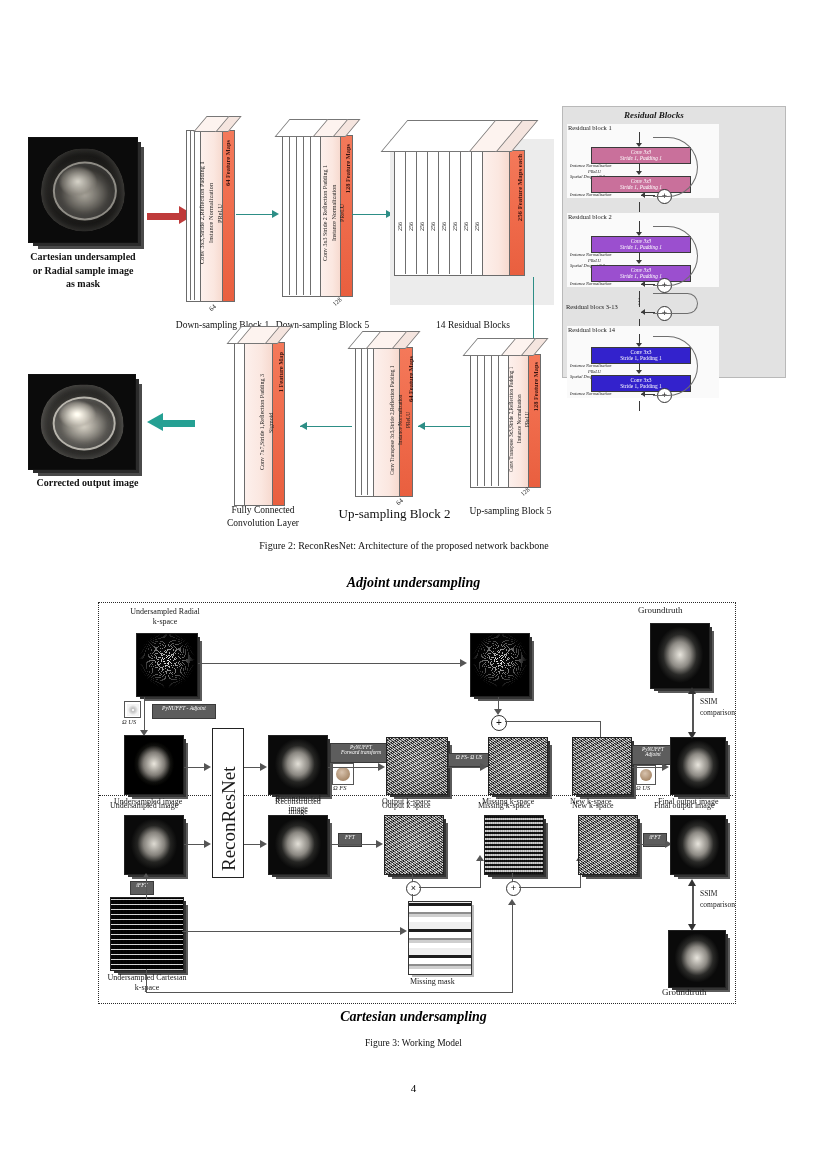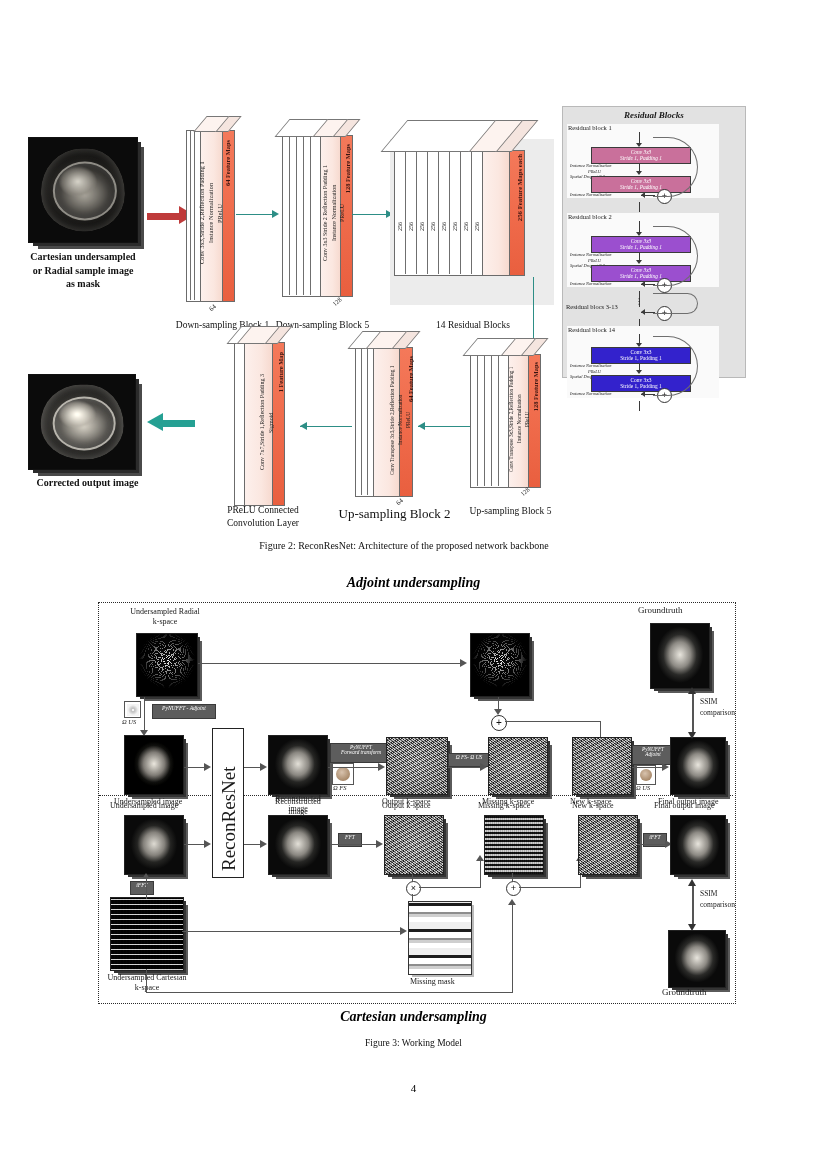--- a/index.html
+++ b/index.html
@@ -62,21 +62,21 @@
   .persp{position:absolute;}
 
   .capt{position:absolute;text-align:center;font-family:"Liberation Serif",serif;color:#111;}
 
   
   .aline{position:absolute;background:#2d8e86;}
   .ahead{position:absolute;width:0;height:0;}
 
   
   #respanel{
-    position:absolute;background:#e2e2e2;border:1px solid #b9b9b9;
+    position:absolute;background:#e2e2e2;border:1px solid #b9b9b9;padding-left:40px;
   }
   .rbBlockBG{position:absolute;background:#fafafa;}
   .rbBox{
     position:absolute;border:1px solid #3a3a3a;color:#fff;text-align:center;
     font-family:"Liberation Serif",serif;line-height:1.05;
     display:flex;flex-direction:column;align-items:center;justify-content:center;
   }
   .plus{
     position:absolute;border:1.4px solid #333;border-radius:50%;background:#fff;
     display:flex;align-items:center;justify-content:center;color:#222;
@@ -407,21 +407,21 @@
       <div class="persp" style="left:0;top:-16px;width:10px;height:16px;background:#fff;border:1px solid #777;transform:skewX(-40deg);"></div>
       <div class="persp" style="left:10px;top:-16px;width:28px;height:16px;background:#fdf3ef;border:1px solid #777;transform:skewX(-40deg);"></div>
       <div class="persp" style="left:38px;top:-16px;width:11px;height:16px;background:#f5e5df;border:1px solid #777;transform:skewX(-40deg);"></div>
     </div>
     <div class="lbl vt" style="left:258px;top:258px;font-size:6px;line-height:1.5;text-align:center;height:145px;">
       <span>Conv 7x7,Stride 1,Reflection Padding 3</span><br>
       <span>Sigmoid</span>
     </div>
     <div class="lbl vt" style="left:277px;top:260px;font-size:6.4px;color:#3a1410;font-weight:bold;">1 Feature Map</div>
     <div class="capt" style="left:198px;top:412px;width:130px;font-size:9.5px;line-height:1.35;">
-      <div>PReLU Connected</div>
+      <div>Fully Connected</div>
       <div>Convolution Layer</div>
     </div>
 
     <div style="position:absolute;left:147px;top:324px;">
       <div style="position:absolute;left:14px;top:4px;width:34px;height:7px;background:#25a093;"></div>
       <div style="position:absolute;left:0;top:-3px;width:0;height:0;border-right:16px solid #25a093;border-top:9px solid transparent;border-bottom:9px solid transparent;"></div>
     </div>
 
     <div class="mri bright" style="left:28px;top:282px;width:106px;height:94px;">
       <div class="brain"></div>

